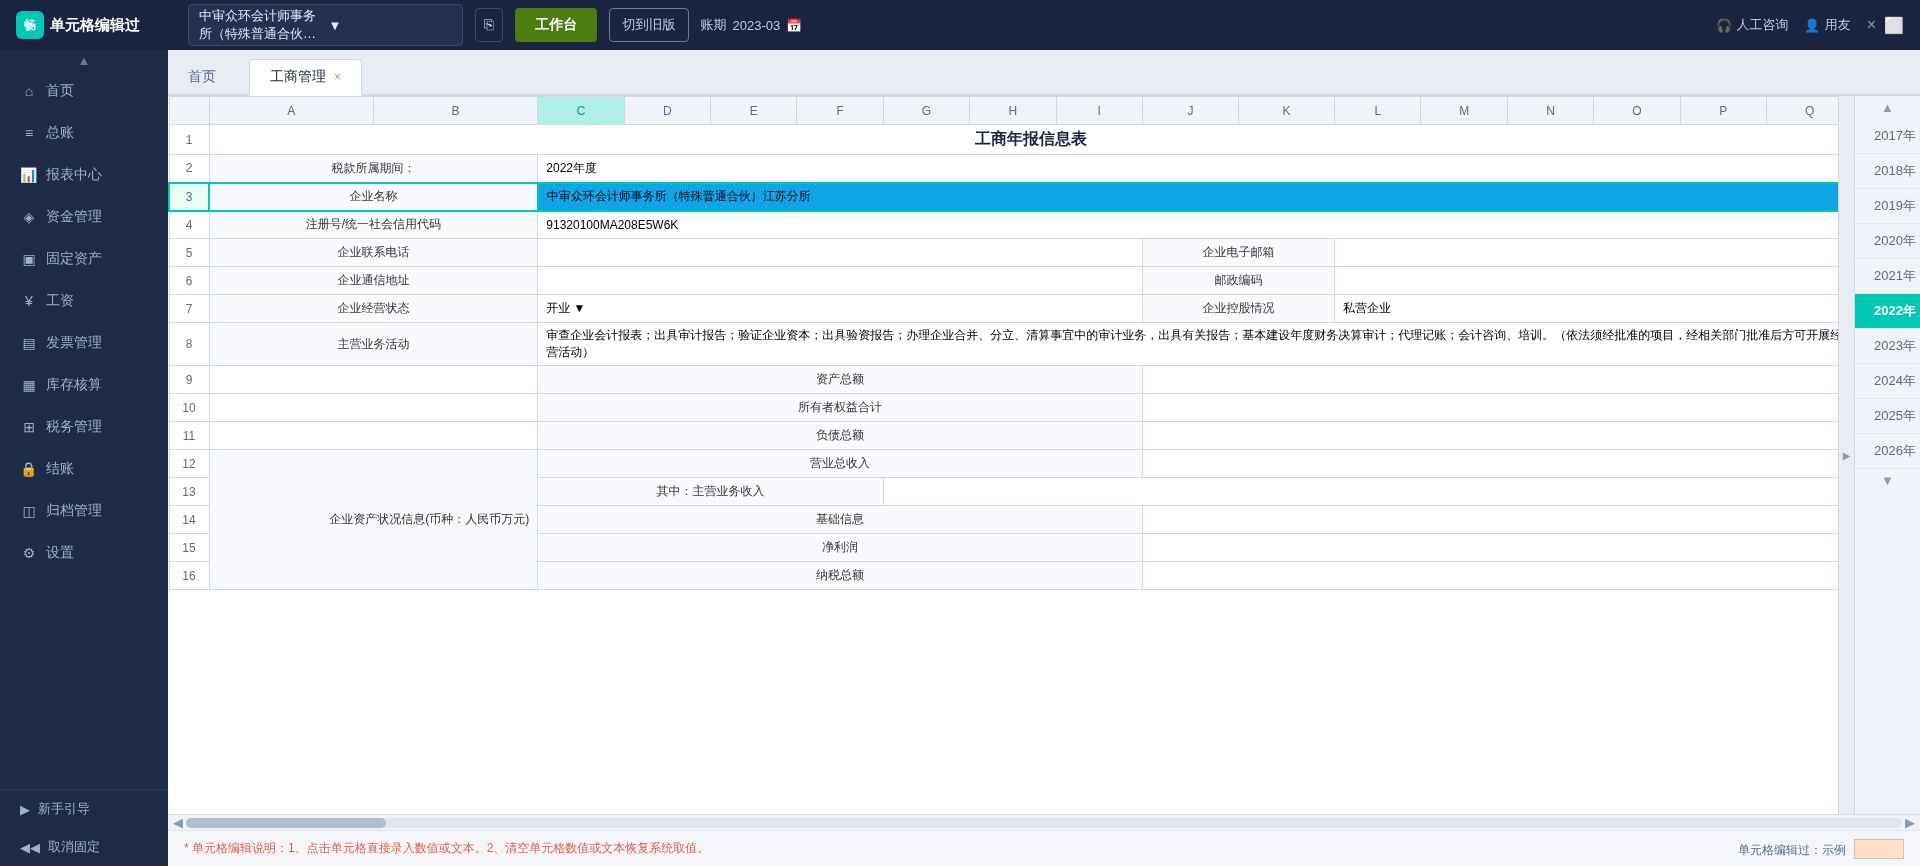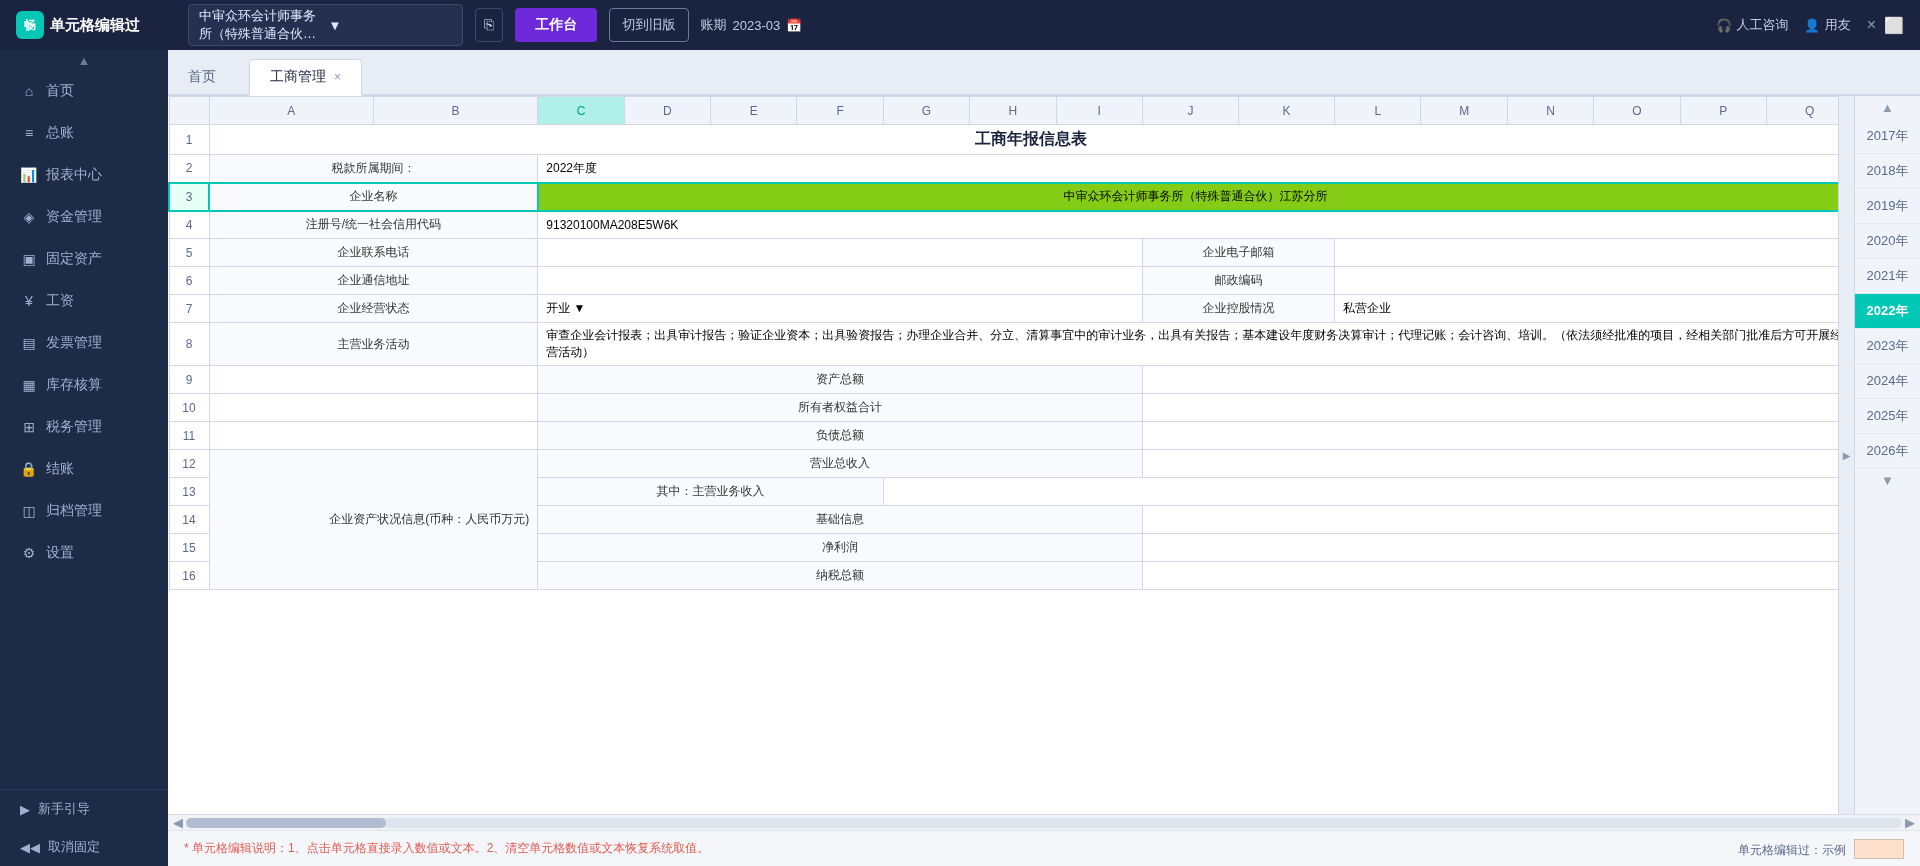--- a/index.html
+++ b/index.html
@@ -5,21 +5,21 @@
     * { box-sizing: border-box; margin: 0; padding: 0; }
     body { font-family: 'Microsoft YaHei', Arial, sans-serif; font-size: 13px; background: #f0f2f5; width: 1920px; height: 866px; overflow: hidden; display: flex; flex-direction: column; }
 
     
     .top-bar { height: 50px; background: #1a2340; display: flex; align-items: center; padding: 0 16px; gap: 12px; flex-shrink: 0; }
     .logo { display: flex; align-items: center; gap: 6px; color: #fff; font-size: 15px; font-weight: bold; width: 160px; }
     .logo-icon { width: 28px; height: 28px; background: #00c8b4; border-radius: 6px; display: flex; align-items: center; justify-content: center; color: #fff; font-size: 12px; }
     .company-selector { background: #253050; border: 1px solid #3a4a6a; border-radius: 4px; color: #e0e8ff; padding: 4px 10px; display: flex; align-items: center; gap: 6px; cursor: pointer; min-width: 260px; height: 42px; }
     .company-selector span { flex: 1; font-size: 13px; }
     .top-btn { background: transparent; border: 1px solid #3a4a6a; border-radius: 4px; color: #e0e8ff; padding: 4px 8px; cursor: pointer; height: 34px; display: flex; align-items: center; justify-content: center; }
-    .workbench-btn { background: #6d28d9; border: none; border-radius: 4px; color: #fff; padding: 4px 20px; cursor: pointer; height: 34px; font-size: 14px; font-weight: bold; }
+    .workbench-btn { background: #4d7c0f; border: none; border-radius: 4px; color: #fff; padding: 4px 20px; cursor: pointer; height: 34px; font-size: 14px; font-weight: bold; }
     .old-ver-btn { background: transparent; border: 1px solid #6a7a9a; border-radius: 4px; color: #c0ccdd; padding: 4px 12px; cursor: pointer; height: 34px; }
     .period-display { color: #c0ccdd; display: flex; align-items: center; gap: 6px; }
     .top-right { margin-left: auto; display: flex; align-items: center; gap: 16px; color: #c0ccdd; }
     .top-right .service { display: flex; align-items: center; gap: 4px; cursor: pointer; }
     .top-right .user { display: flex; align-items: center; gap: 4px; cursor: pointer; }
 
     
     .main-layout { display: flex; flex: 1; overflow: hidden; }
 
     
@@ -57,28 +57,28 @@
     
     .spreadsheet-container { flex: 1; overflow: auto; position: relative; }
     .spreadsheet { border-collapse: collapse; width: max-content; min-width: 100%; }
     .spreadsheet th, .spreadsheet td { border: 1px solid #d0d8e8; font-size: 12px; }
 
     
     .col-header { background: #f0f4fa; }
     .col-header th { padding: 4px 8px; text-align: center; color: #5a6a8a; font-weight: normal; min-width: 40px; height: 28px; }
     .row-num { background: #f0f4fa; text-align: center; color: #5a6a8a; width: 36px; font-weight: normal; padding: 4px; }
     .spreadsheet td { padding: 4px 8px; background: #fff; height: 28px; white-space: nowrap; }
-    .spreadsheet td.highlighted { background: #84cc16; border: 2px solid #00c8b4; text-align: center; }
+    .spreadsheet td.highlighted { background: #0ea5e9; border: 2px solid #00c8b4; }
     .spreadsheet td.title-cell { text-align: center; font-size: 16px; font-weight: bold; color: #1a2340; }
     .spreadsheet td.label-cell { text-align: center; color: #333; background: #f8fafd; }
 
     
     .year-panel { width: 66px; background: #f0f4fa; border-left: 1px solid #d0d8e8; display: flex; flex-direction: column; align-items: center; overflow-y: auto; flex-shrink: 0; }
     .year-panel-nav { width: 100%; display: flex; align-items: center; justify-content: center; padding: 4px 0; cursor: pointer; color: #8a9ab0; }
-    .year-item { width: 100%; padding: 8px 4px; text-align: center; cursor: pointer; color: #5a6a8a; font-size: 13px; border-bottom: 1px solid #e4e8f0; }
+    .year-item { width: 100%; padding: 8px 4px; text-align: right; cursor: pointer; color: #5a6a8a; font-size: 13px; border-bottom: 1px solid #e4e8f0; }
     .year-item.active { background: #00c8b4; color: #fff; font-weight: bold; }
 
     
     .bottom-footer { height: 36px; background: #f5f6fa; border-top: 1px solid #e0e4ee; display: flex; align-items: center; padding: 0 16px; justify-content: space-between; flex-shrink: 0; }
     .footer-hint { color: #e05c50; font-size: 12px; }
     .footer-right { display: flex; align-items: flex-end; gap: 8px; color: #5a6a8a; font-size: 12px; }
     .cell-sample { width: 50px; height: 20px; background: #ffe0cc; border: 1px solid #d0c0b0; display: inline-block; }
 
     
     .bottom-scrollbar { height: 16px; background: #f0f2f5; border-top: 1px solid #d8dce8; display: flex; align-items: center; padding: 0 2px; flex-shrink: 0; }

